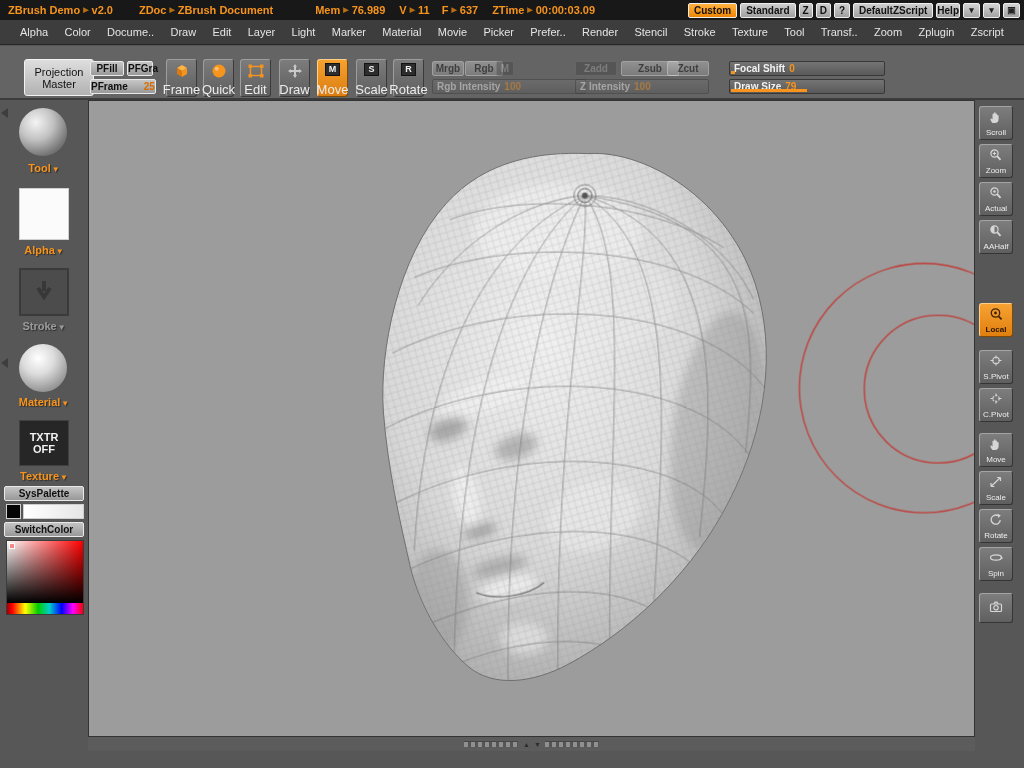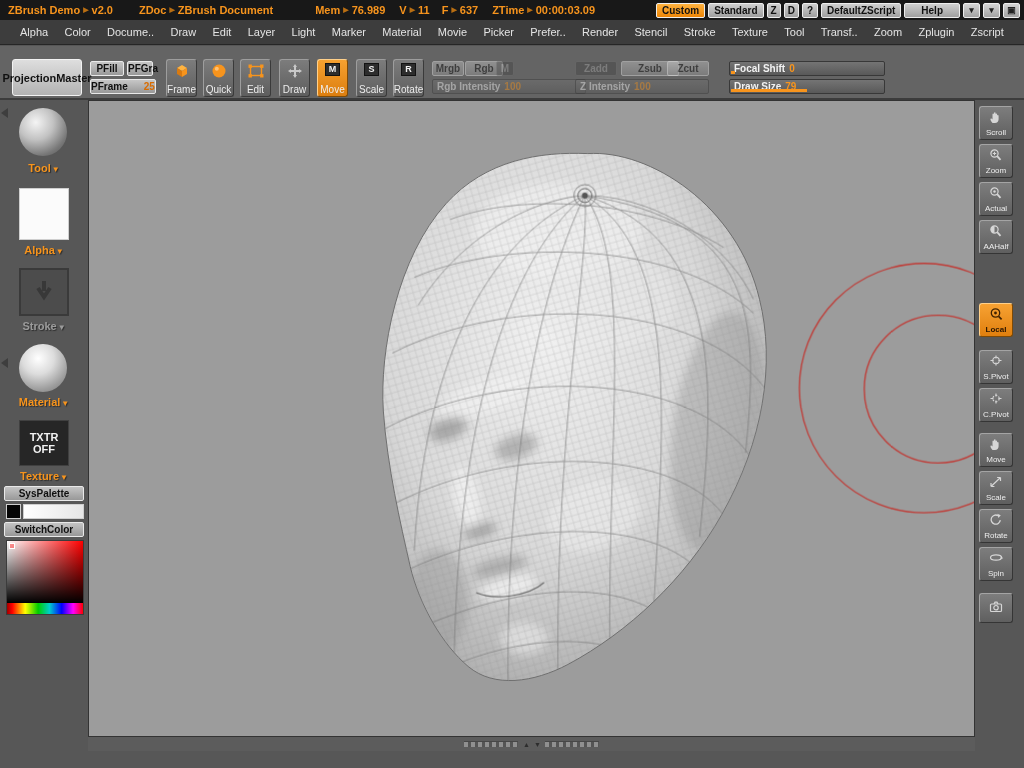--- a/index.html
+++ b/index.html
@@ -20,36 +20,36 @@
     border:1px solid #ededed;border-radius:2px;display:flex;align-items:center;justify-content:center}
 
   
   .menubar{position:absolute;left:0;top:20px;width:1024px;height:25px;background:#3d3d3d;
     border-bottom:1px solid #262626;display:flex;align-items:center;justify-content:space-between;
     padding:0 20px;font-size:11px;color:#e4e4e4}
   .menu-item{cursor:default;white-space:nowrap}
 
   
   .shelf{position:absolute;left:0;top:46px;width:1024px;height:54px;background:#646464;border-bottom:2px solid #3c3c3c}
-  .pm-btn{position:absolute;left:12px;top:13px;width:70px;height:37px;background:linear-gradient(#dedede,#b2b2b2);
-    border:1px solid #f2f2f2;border-radius:3px;font-size:11px;font-weight:bold;color:#111;
-    display:flex;flex-direction:row;align-items:center;justify-content:center;line-height:12px}
+  .pm-btn{position:absolute;left:24px;top:13px;width:70px;height:37px;background:linear-gradient(#dedede,#b2b2b2);
+    border:1px solid #f2f2f2;border-radius:3px;font-size:11px;font-weight:normal;color:#111;
+    display:flex;flex-direction:column;align-items:center;justify-content:center;line-height:12px}
   .btn3d{position:absolute;height:15px;background:linear-gradient(#c6c6c6,#999);border:1px solid #e9e9e9;
     border-radius:2px;font-size:10px;font-weight:bold;color:#101010;text-align:center;line-height:13px;cursor:default}
   .btn3d .val{color:#d96c00;margin-left:16px}
   .btn3d.dark{background:#454545;color:#9a9a9a;border-color:#6a6a6a}
   .slider{position:absolute;height:15px;background:linear-gradient(#747474,#595959);border:1px solid #383838;
     border-radius:2px;font-size:10px;font-weight:bold;color:#f2f2f2;padding:0 4px;line-height:13px;overflow:hidden;cursor:default}
   .slider .val{color:#f7941d;margin-left:4px}
   .slider .fill{position:absolute;left:1px;bottom:1px;height:3px;background:#f7941d}
   .dimmed{opacity:.45}
   .tool-btn{position:absolute;top:13px;width:31px;height:38px;background:linear-gradient(#7c7c7c,#5e5e5e);
     border:1px solid;border-color:#9d9d9d #3a3a3a #3a3a3a #9d9d9d;border-radius:3px;
     display:flex;flex-direction:column;align-items:center;justify-content:space-between;padding:3px 1px 2px;cursor:default}
-  .tool-btn .lbl{font-size:10px;color:#ececec;line-height:9px;white-space:nowrap}
+  .tool-btn .lbl{font-size:13px;color:#ececec;line-height:9px;white-space:nowrap}
   .tool-btn.active{background:linear-gradient(#f6a130,#dc7e0f);border-color:#ffd08a #7e4a06 #7e4a06 #ffd08a}
   .tile{width:15px;height:13px;background:#2d2d2d;border:1px solid #121212;color:#f2f2f2;font-size:9px;
     font-weight:bold;display:flex;align-items:center;justify-content:center;line-height:1}
 
   
   .left-panel{position:absolute;left:0;top:100px;width:108px;height:668px;background:#575757}
   .panel-label{position:absolute;width:88px;text-align:center;font-size:11px;font-weight:bold;color:#f7941d;
     text-shadow:1px 1px 1px #2d2d2d;cursor:default}
   .panel-label.disabled{color:#9b9b9b}
   .panel-label .caret{font-size:8px;margin-left:1px}
@@ -129,21 +129,21 @@
       <span>00:00:03.09</span>
     </span>
 
     <span class="titlebar-right">
       <span class="tbtn orange">Custom</span>
       <span class="tbtn">Standard</span>
       <span class="tbtn" style="padding:0 3px">Z</span>
       <span class="tbtn" style="padding:0 3px">D</span>
       <span class="tbtn" style="padding:0 4px">?</span>
       <span class="tbtn">DefaultZScript</span>
-      <span class="tbtn" style="padding:0 16px">Help</span>
+      <span class="tbtn" style="padding:0 0">Help</span>
       <span class="winbtn">▾</span>
       <span class="winbtn">▾</span>
       <span class="winbtn">▣</span>
     </span>
   </div>
 
   <div class="menubar">
     <span class="menu-item">Alpha</span>
     <span class="menu-item">Color</span>
     <span class="menu-item">Docume..</span>

